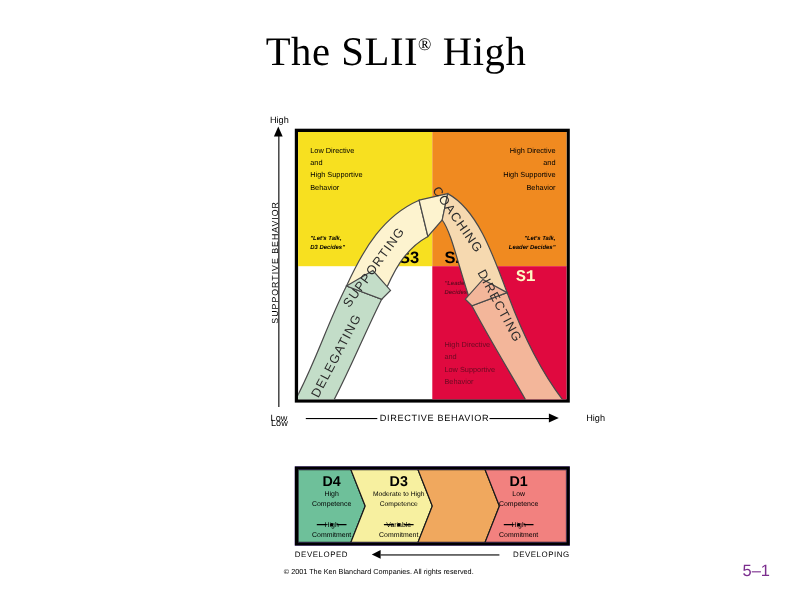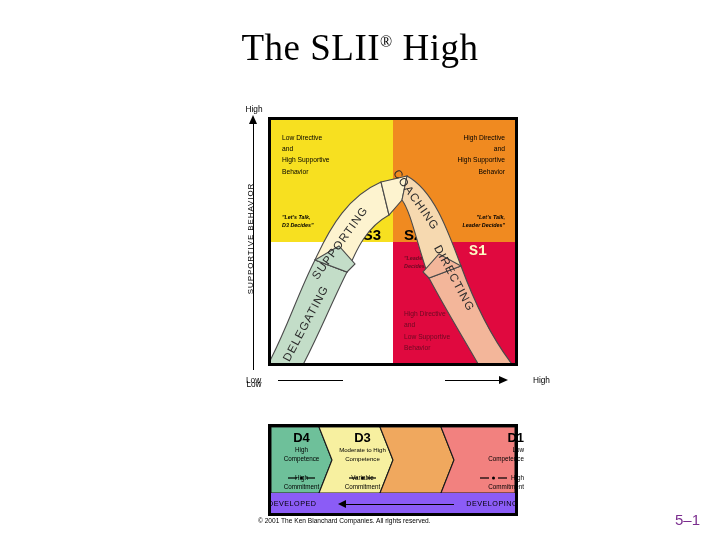--- a/index.html
+++ b/index.html
@@ -109,21 +109,21 @@
   #haxis .head{
     position:absolute;left:259px;top:2.5px;
     width:0;height:0;
     border-top:4.5px solid transparent;
     border-bottom:4.5px solid transparent;
     border-left:9px solid #000;
   }
 
   
   #devbar{
-    position:absolute;left:268px;top:424px;width:250px;height:92px;
+    position:absolute;left:268px;top:424px;width:250px;height:72px;
     border:3px solid #000;box-sizing:border-box;background:#8b5cf6;
   }
   #devsvg{position:absolute;left:0;top:0;}
   .dcell{position:absolute;top:0;height:66px;width:61px;text-align:center;}
   .dcode{
     position:absolute;left:0;right:0;top:3px;
     font-size:13px;font-weight:bold;color:#000;
   }
   .dcomp{
     position:absolute;left:0;right:0;top:19px;
@@ -238,20 +238,21 @@
           <text class="bandtxt" x="142" y="82" transform="rotate(55 142 82)" font-family="&quot;Liberation Sans&quot;, sans-serif" font-size="11.5" letter-spacing="1.1" fill="#2b2b2b" text-anchor="middle">COACHING</text>
           <text class="bandtxt" x="180" y="160" transform="rotate(62 180 160)" font-family="&quot;Liberation Sans&quot;, sans-serif" font-size="11.5" letter-spacing="1.1" fill="#2b2b2b" text-anchor="middle">DIRECTING</text>
         </g>
       </svg>
     </div>
   </div>
 
   <div id="haxis">
     <div class="cap lo">Low</div>
     <div class="rule l"></div>
+    <div class="hlabel">DIRECTIVE  BEHAVIOR</div>
     <div class="rule r"></div>
     <div class="head"></div>
     <div class="cap hi">High</div>
   </div>
 
   <div id="devbar">
     <svg id="devsvg" width="244" height="66" viewBox="0 0 244 66">
       <path id="dev0" d="M 0,0 L 48,0 L 61,33 L 48,66 L 0,66 Z" stroke="#1a1a1a" stroke-width="1.1" fill="#6ec09a"></path>
       <path id="dev1" d="M 48,0 L 109,0 L 122,33 L 109,66 L 48,66 L 61,33 Z" stroke="#1a1a1a" stroke-width="1.1" fill="#f7f0a0"></path>
       <path id="dev2" d="M 109,0 L 170,0 L 183,33 L 170,66 L 109,66 L 122,33 Z" stroke="#1a1a1a" stroke-width="1.1" fill="#f0a85e"></path>
@@ -282,21 +283,21 @@
             <line x1="17" y1="3" x2="26" y2="3" stroke="#000" stroke-width="1.2"></line>
             <circle cx="30.5" cy="3" r="1.5" fill="#000"></circle>
             <line x1="35" y1="3" x2="44" y2="3" stroke="#000" stroke-width="1.2"></line>
           </svg>
       </div>
       <div class="dcomm">Variable
 Commitment</div>
     </div>
 
 
-    <div class="dcell" style="left:192px;text-align:right;">
+    <div class="dcell" style="left:170px;">
       <div class="dcode">D1</div>
       <div class="dcomp">Low
 Competence</div>
       <div class="dsep">
         <svg width="61" height="6" viewBox="0 0 61 6">
             <line x1="17" y1="3" x2="26" y2="3" stroke="#000" stroke-width="1.2"></line>
             <circle cx="30.5" cy="3" r="1.5" fill="#000"></circle>
             <line x1="35" y1="3" x2="44" y2="3" stroke="#000" stroke-width="1.2"></line>
           </svg>
       </div>

